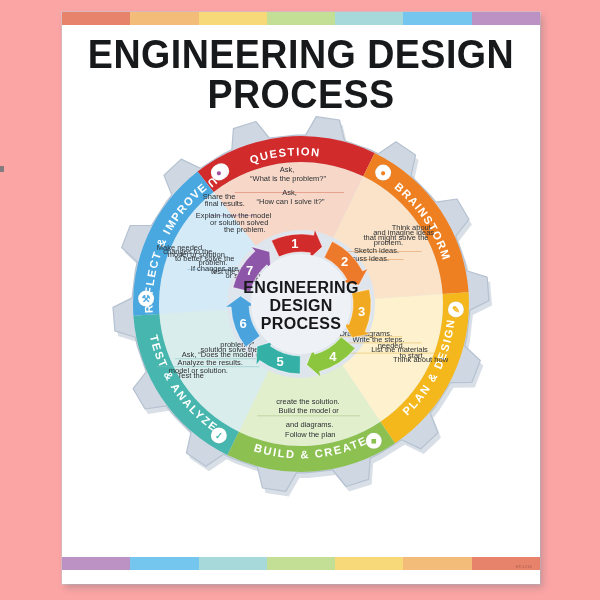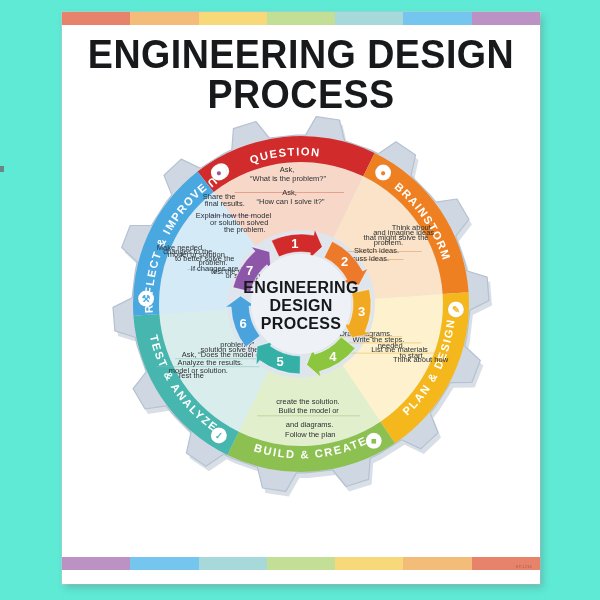--- a/index.html
+++ b/index.html
@@ -1,17 +1,17 @@
 <!DOCTYPE html>
 <html><head>
 <meta charset="utf-8">
 <style>
   html,body{margin:0;padding:0;background:#ffffff;}
   body{width:600px;height:600px;overflow:hidden;font-family:"Liberation Sans",sans-serif;}
-  #stage{position:relative;width:600px;height:600px;background:#5eead4;}
+  #stage{position:relative;width:600px;height:600px;background:#fca5a5;}
   .poster{
     position:absolute;left:62px;top:12px;width:478px;height:572px;
     background:#ffffff;
     box-shadow:3px 4px 7px rgba(90,95,105,.30), 0 0 0 1px rgba(200,205,212,.55);
   }
   .edge-tick{position:absolute;left:0;top:166px;width:4px;height:6px;background:#6f7378;opacity:.85;}
   .strip{position:absolute;left:0;width:100%;height:13px;display:flex;}
   .strip.top{top:0;}
   .strip.bottom{bottom:14px;}
   .strip span{flex:1 1 0;height:100%;display:block;}

